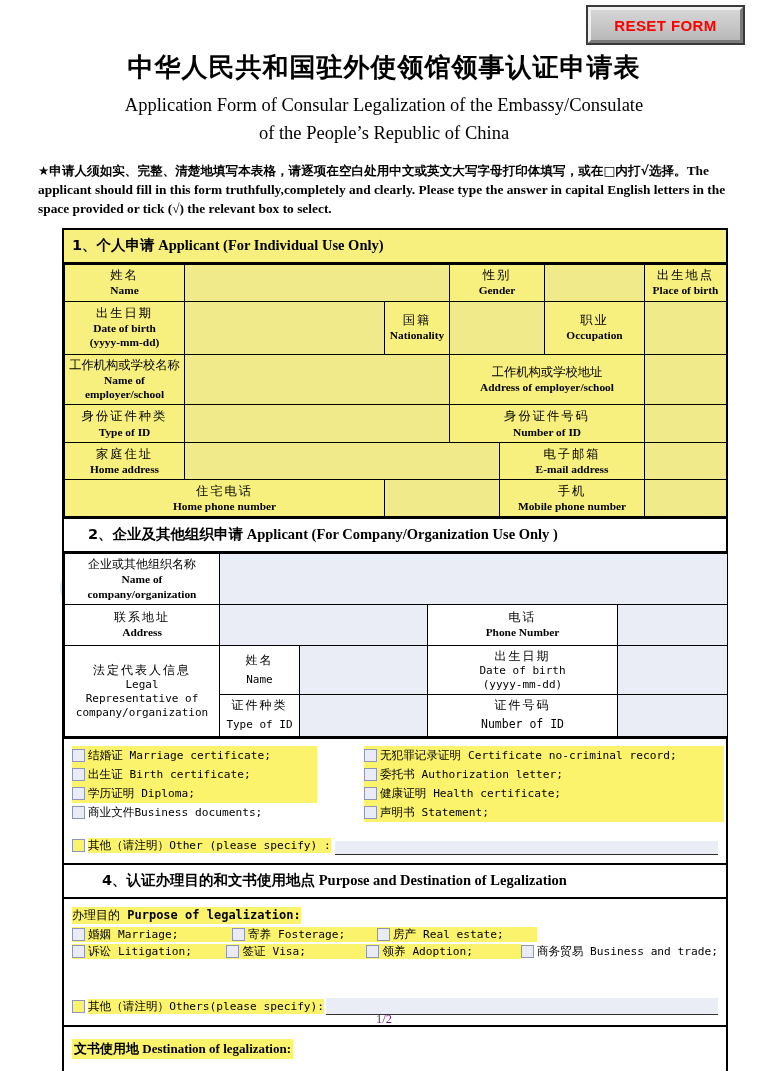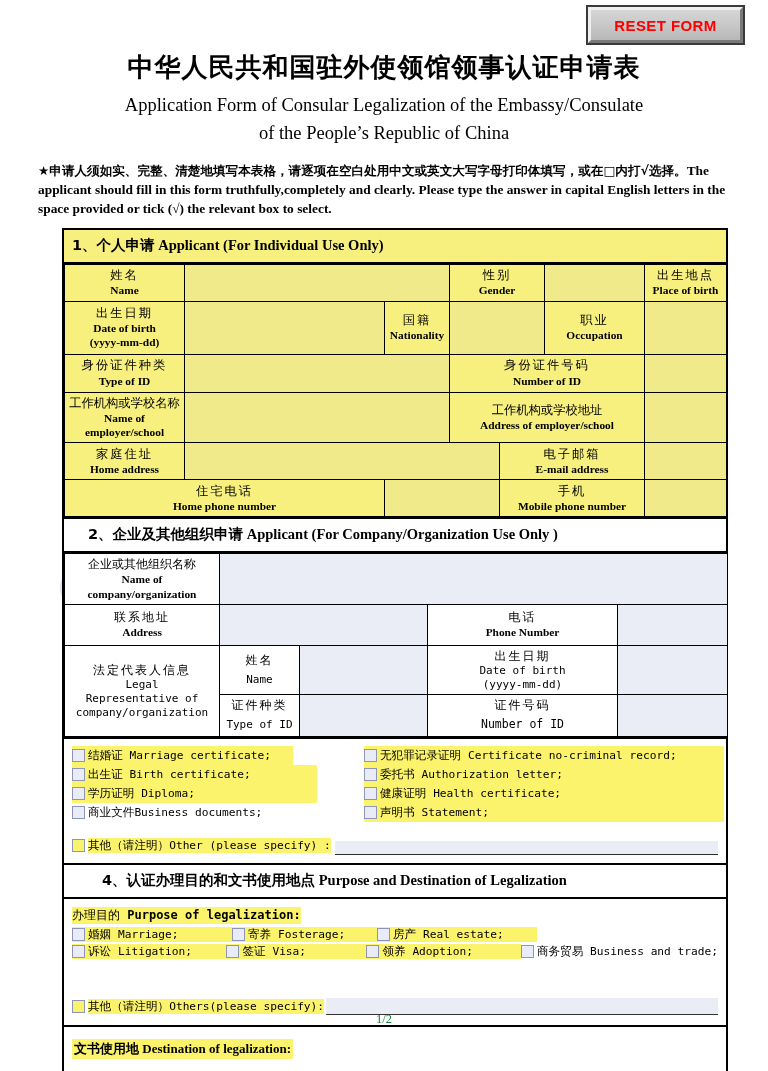--- a/index.html
+++ b/index.html
@@ -123,21 +123,21 @@
   .destbody{padding:12px 8px 16px 8px;min-height:44px;background:#fff;position:relative;}
   .dest-label{
     font-size:13px;font-weight:bold;display:inline-block;background:#fbf36b;padding:1px 2px;
   }
   .dest-label .cn{font-family:"DejaVu Sans", sans-serif;}
   .dest-label .en{font-family:"Liberation Serif", serif;}
   .destfill{position:absolute;left:8px;right:8px;top:4px;bottom:4px;background:#eaecf6;z-index:-1;}
 
   .pagenum{
     position:absolute;left:0;right:0;top:1012px;text-align:center;
-    font-size:12.5px;font-family:"Liberation Serif", serif;color:#15803d;
+    font-size:12.5px;font-family:"Liberation Serif", serif;color:#701a75;
   }
 
   
   .wm{
     position:absolute;left:58px;top:560px;width:680px;
     font-family:"Liberation Sans", sans-serif;font-weight:bold;
     font-size:47px;letter-spacing:-1px;pointer-events:none;
     opacity:.45;white-space:nowrap;
   }
   .wm .b{color:#b9c4e2;}
@@ -217,39 +217,39 @@
             </td>
             <td class="fill" colspan="2"></td>
             <td class="lbl">
               <span class="cn">职业</span>
               <span class="en">Occupation</span>
             </td>
             <td class="fill"></td>
           </tr>
           <tr>
             <td class="lbl" style="height:31px">
+              <span class="cn" style="letter-spacing:0">工作机构或学校名称</span>
+              <span class="en">Name of employer/school</span>
+            </td>
+            <td class="fill" colspan="2"></td>
+            <td class="lbl" colspan="3">
+              <span class="cn" style="letter-spacing:0">工作机构或学校地址</span>
+              <span class="en">Address of employer/school</span>
+            </td>
+            <td class="fill"></td>
+          </tr>
+          <tr>
+            <td class="lbl" style="height:31px">
               <span class="cn">身份证件种类</span>
               <span class="en">Type of ID</span>
             </td>
             <td class="fill" colspan="2"></td>
             <td class="lbl" colspan="3">
               <span class="cn">身份证件号码</span>
               <span class="en">Number of ID</span>
-            </td>
-            <td class="fill"></td>
-          </tr>
-          <tr>
-            <td class="lbl" style="height:31px">
-              <span class="cn" style="letter-spacing:0">工作机构或学校名称</span>
-              <span class="en">Name of employer/school</span>
-            </td>
-            <td class="fill" colspan="2"></td>
-            <td class="lbl" colspan="3">
-              <span class="cn" style="letter-spacing:0">工作机构或学校地址</span>
-              <span class="en">Address of employer/school</span>
             </td>
             <td class="fill"></td>
           </tr>
           <tr>
             <td class="lbl" style="height:30px">
               <span class="cn">家庭住址</span>
               <span class="en">Home address</span>
             </td>
             <td class="fill" colspan="3"></td>
             <td class="lbl" colspan="2">
@@ -337,21 +337,21 @@
             <td class="fill"></td>
           </tr>
         </tbody>
       </table>
     </div>
 
     <div class="sec3" style="border-top:2px solid #000;">
       <div class="cbbody">
         <div class="cbcols">
           <div class="cbcol left">
-            <div class="cbrow hl" style="width:221px">
+            <div class="cbrow hl" style="width:245px">
               <span class="cbx"></span>
               <span class="cbtext"><span class="cn">结婚证</span> <span>Marriage certificate;</span></span>
             </div>
             <div class="cbrow hl" style="width:245px">
               <span class="cbx"></span>
               <span class="cbtext"><span class="cn">出生证</span> <span>Birth certificate;</span></span>
             </div>
             <div class="cbrow hl" style="width:245px">
               <span class="cbx"></span>
               <span class="cbtext"><span class="cn">学历证明</span> <span>Diploma;</span></span>

